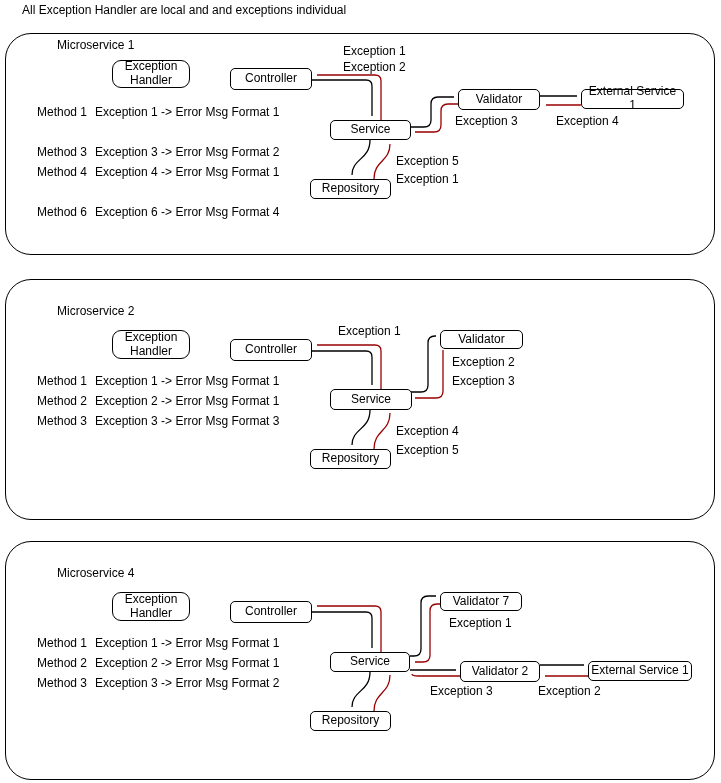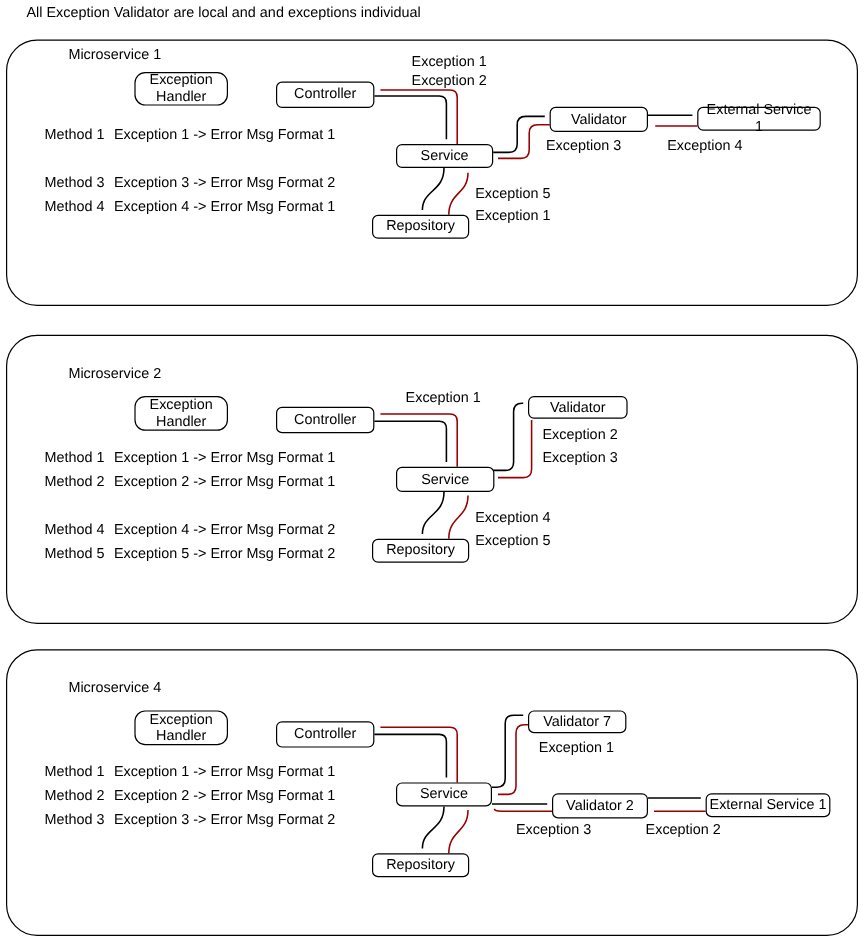--- a/index.html
+++ b/index.html
@@ -27,21 +27,21 @@
   .node.handler{border-radius:9px;}
   .edge-label{position:absolute;white-space:nowrap;z-index:3;}
   .method-row{position:absolute;white-space:nowrap;z-index:3;}
   .method-row .m{display:inline-block;width:58px;}
 </style>
 </head>
 <body>
 
 <div class="stage">
 
-  <div class="page-title">All Exception Validator are local and and exceptions individual</div>
+  <div class="page-title">All Exception Handler are local and and exceptions individual</div>
 
   <div class="ms-container" style="left:5px;top:33px;width:710px;height:222px;"></div>
   <div class="ms-container" style="left:5px;top:279px;width:710px;height:241px;"></div>
   <div class="ms-container" style="left:5px;top:541px;width:710px;height:239px;"></div>
 
   <svg class="edges" width="721" height="783" viewBox="0 0 721 783">
     <defs>
       <marker id="ab" viewBox="0 0 10 10" refX="8" refY="5" markerWidth="8" markerHeight="8" orient="auto-start-reverse">
         <path d="M0,0 L10,5 L0,10 Z" fill="#000000"></path>
       </marker>
@@ -90,39 +90,39 @@
   <div class="edge-label" style="left:343px;top:44px;">Exception 1</div>
   <div class="edge-label" style="left:343px;top:60px;">Exception 2</div>
   <div class="edge-label" style="left:455px;top:114px;">Exception 3</div>
   <div class="edge-label" style="left:556px;top:114px;">Exception 4</div>
   <div class="edge-label" style="left:396px;top:154px;">Exception 5</div>
   <div class="edge-label" style="left:396px;top:172px;">Exception 1</div>
 
   <div class="method-row" style="left:37px;top:105px;"><span class="m">Method 1</span><span>Exception 1 -&gt; Error Msg Format 1</span></div>
   <div class="method-row" style="left:37px;top:145px;"><span class="m">Method 3</span><span>Exception 3 -&gt; Error Msg Format 2</span></div>
   <div class="method-row" style="left:37px;top:165px;"><span class="m">Method 4</span><span>Exception 4 -&gt; Error Msg Format 1</span></div>
+  <div class="method-row" style="left:37px;top:205px;"><span class="m">Method 6</span><span>Exception 6 -&gt; Error Msg Format 4</span></div>
 
   <div class="ms-name" style="left:57px;top:304px;">Microservice 2</div>
 
   <div class="node handler" style="left:112px;top:330px;width:78px;height:29px;">Exception Handler</div>
   <div class="node" style="left:230px;top:339px;width:82px;height:22px;">Controller</div>
   <div class="node" style="left:440px;top:330px;width:83px;height:19px;">Validator</div>
   <div class="node" style="left:330px;top:389px;width:82px;height:21px;">Service</div>
   <div class="node" style="left:310px;top:449px;width:81px;height:20px;">Repository</div>
 
   <div class="edge-label" style="left:338px;top:324px;">Exception 1</div>
   <div class="edge-label" style="left:452px;top:355px;">Exception 2</div>
   <div class="edge-label" style="left:452px;top:374px;">Exception 3</div>
   <div class="edge-label" style="left:396px;top:424px;">Exception 4</div>
   <div class="edge-label" style="left:396px;top:443px;">Exception 5</div>
 
   <div class="method-row" style="left:37px;top:374px;"><span class="m">Method 1</span><span>Exception 1 -&gt; Error Msg Format 1</span></div>
   <div class="method-row" style="left:37px;top:394px;"><span class="m">Method 2</span><span>Exception 2 -&gt; Error Msg Format 1</span></div>
-  <div class="method-row" style="left:37px;top:434px;"><span class="m">Method 4</span><span>Exception 4 -&gt; Error Msg Format 2</span></div>
-  <div class="method-row" style="left:37px;top:454px;"><span class="m">Method 5</span><span>Exception 5 -&gt; Error Msg Format 2</span></div>
+  <div class="method-row" style="left:37px;top:414px;"><span class="m">Method 3</span><span>Exception 3 -&gt; Error Msg Format 3</span></div>
 
   <div class="ms-name" style="left:57px;top:566px;">Microservice 4</div>
 
   <div class="node handler" style="left:112px;top:592px;width:78px;height:29px;">Exception Handler</div>
   <div class="node" style="left:230px;top:601px;width:82px;height:22px;">Controller</div>
   <div class="node" style="left:440px;top:592px;width:82px;height:19px;">Validator 7</div>
   <div class="node" style="left:330px;top:652px;width:80px;height:20px;">Service</div>
   <div class="node" style="left:460px;top:661px;width:80px;height:21px;">Validator 2</div>
   <div class="node" style="left:588px;top:661px;width:104px;height:20px;">External Service 1</div>
   <div class="node" style="left:310px;top:711px;width:81px;height:20px;">Repository</div>

